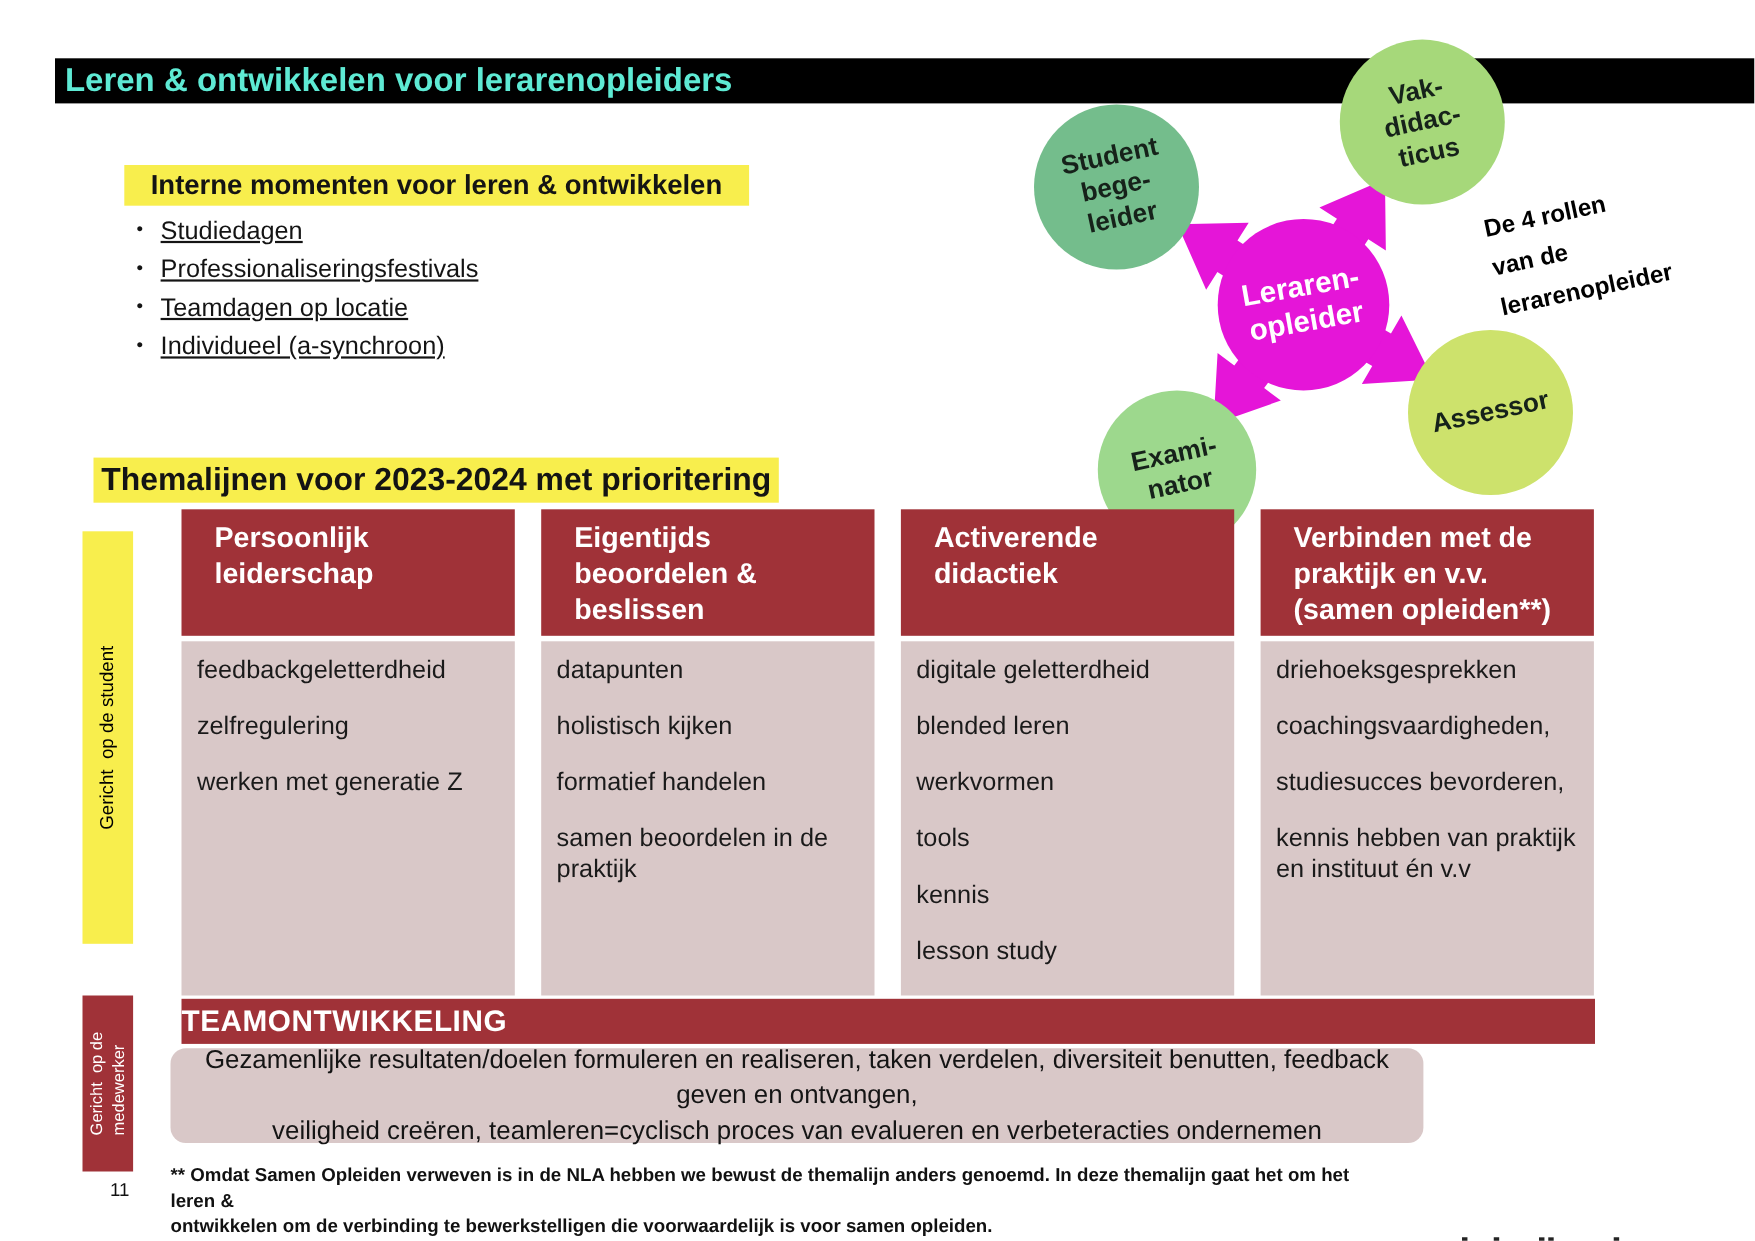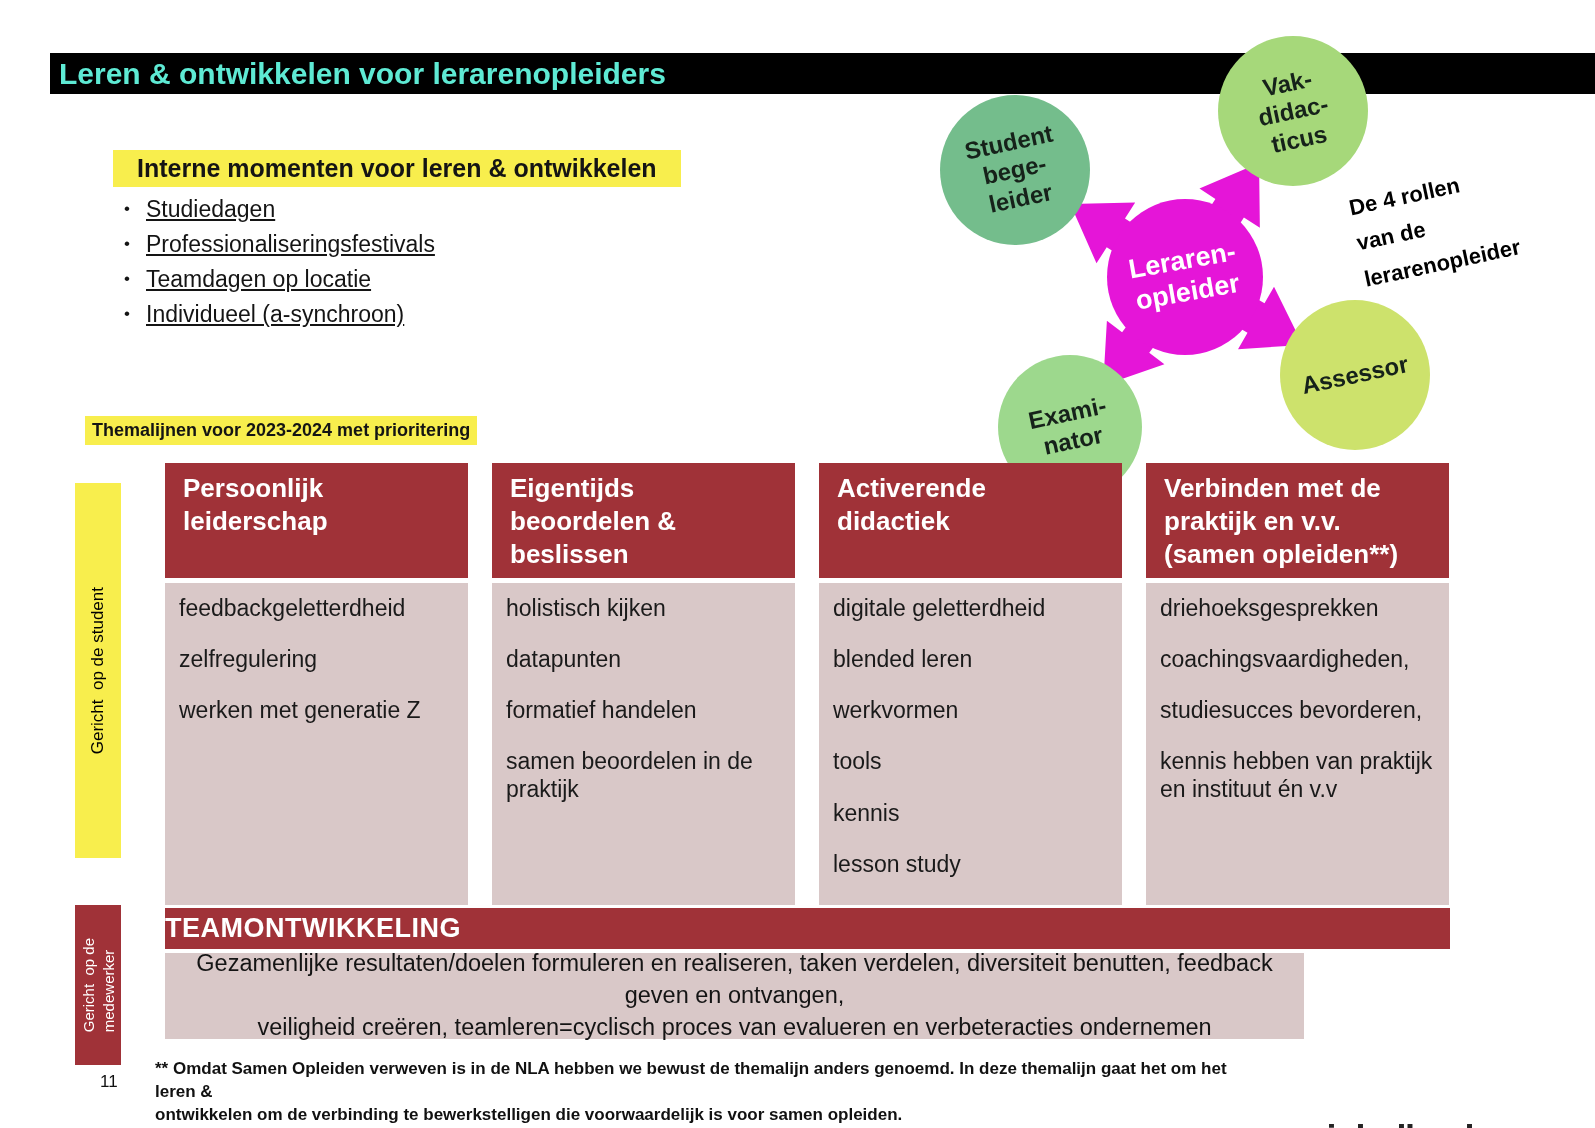--- a/index.html
+++ b/index.html
@@ -41,42 +41,42 @@
   .c-exam{left:68px;top:325px;width:144px;height:144px;background:var(--green-pale);}
   .c-assessor{left:350px;top:270px;width:150px;height:150px;background:var(--yellow-green);}
   .c-center{left:177px;top:169px;width:156px;height:156px;background:var(--magenta);}
   .c-center .role-label{color:#fff;font-size:27px;transform:rotate(-10deg);}
   .roles-caption{position:absolute;left:425px;top:140px;width:190px;
     transform:rotate(-12deg);transform-origin:center;
     font-size:22px;font-weight:700;line-height:1.65;white-space:pre-line;color:#000;}
 
   
   .thema-heading{position:absolute;left:85px;top:416px;background:var(--yellow);
-    font-size:18px;font-weight:700;padding:4px 7px;}
+    font-size:29px;font-weight:700;padding:4px 7px;}
   .thema-grid{position:absolute;left:165px;top:463px;display:grid;
     grid-template-columns:repeat(4,303px);column-gap:24px;}
   .col-header{background:var(--maroon);color:#fff;font-size:26px;font-weight:700;
-    padding:9px 18px;height:115px;white-space:pre-line;line-height:1.27;}
+    padding:9px 30px;height:115px;white-space:pre-line;line-height:1.27;}
   .col-body{background:var(--pink);margin-top:5px;height:322px;padding:12px 14px;overflow:hidden;}
   .col-body p{font-size:23px;line-height:1.18;margin:0 0 24px 0;color:#1a1a1a;}
 
   
   .side-bar{position:absolute;left:75px;width:46px;display:flex;align-items:center;justify-content:center;}
   .side-bar span{writing-mode:vertical-rl;transform:rotate(180deg);white-space:pre;font-weight:400;}
   .side-student{top:483px;height:375px;background:var(--yellow);}
   .side-student span{font-size:17px;color:#000;}
   .side-medewerker{top:905px;height:160px;background:var(--maroon);}
   .side-medewerker span{font-size:15px;color:#fff;line-height:1.3;}
 
   
   .team-bar{position:absolute;left:165px;top:908px;width:1285px;height:41px;
     background:var(--maroon);color:#fff;display:flex;align-items:center;}
   .team-bar span{font-size:27px;font-weight:700;letter-spacing:0.5px;}
-  .team-desc{position:absolute;left:165px;top:953px;width:1139px;height:86px;
-    background:var(--pink);display:flex;align-items:center;justify-content:center;}
+  .team-desc{position:absolute;left:155px;top:953px;width:1139px;height:86px;
+    background:var(--pink);display:flex;align-items:center;justify-content:center;border-radius:14px;}
   .team-desc span{font-size:23.5px;line-height:1.35;text-align:center;white-space:pre-line;color:#141414;}
 
   
   .footnote{position:absolute;left:155px;top:1058px;width:1080px;
     font-size:17px;font-weight:700;line-height:1.35;white-space:pre-line;color:#111;}
   .page-number{position:absolute;left:100px;top:1072px;font-size:17px;color:#111;}
   .logo{position:absolute;left:1305px;top:1106px;width:168px;text-align:right;color:#242424;margin-top:15px;}
   .logo .logo-name{font-size:36px;font-weight:800;letter-spacing:-1.5px;line-height:1.0;}
   .logo .logo-sub{font-size:14px;font-weight:700;letter-spacing:0.5px;margin-top:1px;}
 </style>
@@ -144,22 +144,22 @@
         <p>zelfregulering</p>
         <p>werken met generatie Z</p>
       </div>
     </div>
 
     <div class="col">
       <div class="col-header">Eigentijds
 beoordelen &amp;
 beslissen</div>
       <div class="col-body">
+        <p>datapunten</p>
         <p>holistisch kijken</p>
-        <p>datapunten</p>
         <p>formatief handelen</p>
         <p>samen beoordelen in de praktijk</p>
       </div>
     </div>
 
     <div class="col">
       <div class="col-header">Activerende
 didactiek</div>
       <div class="col-body">
         <p>digitale geletterdheid</p>

